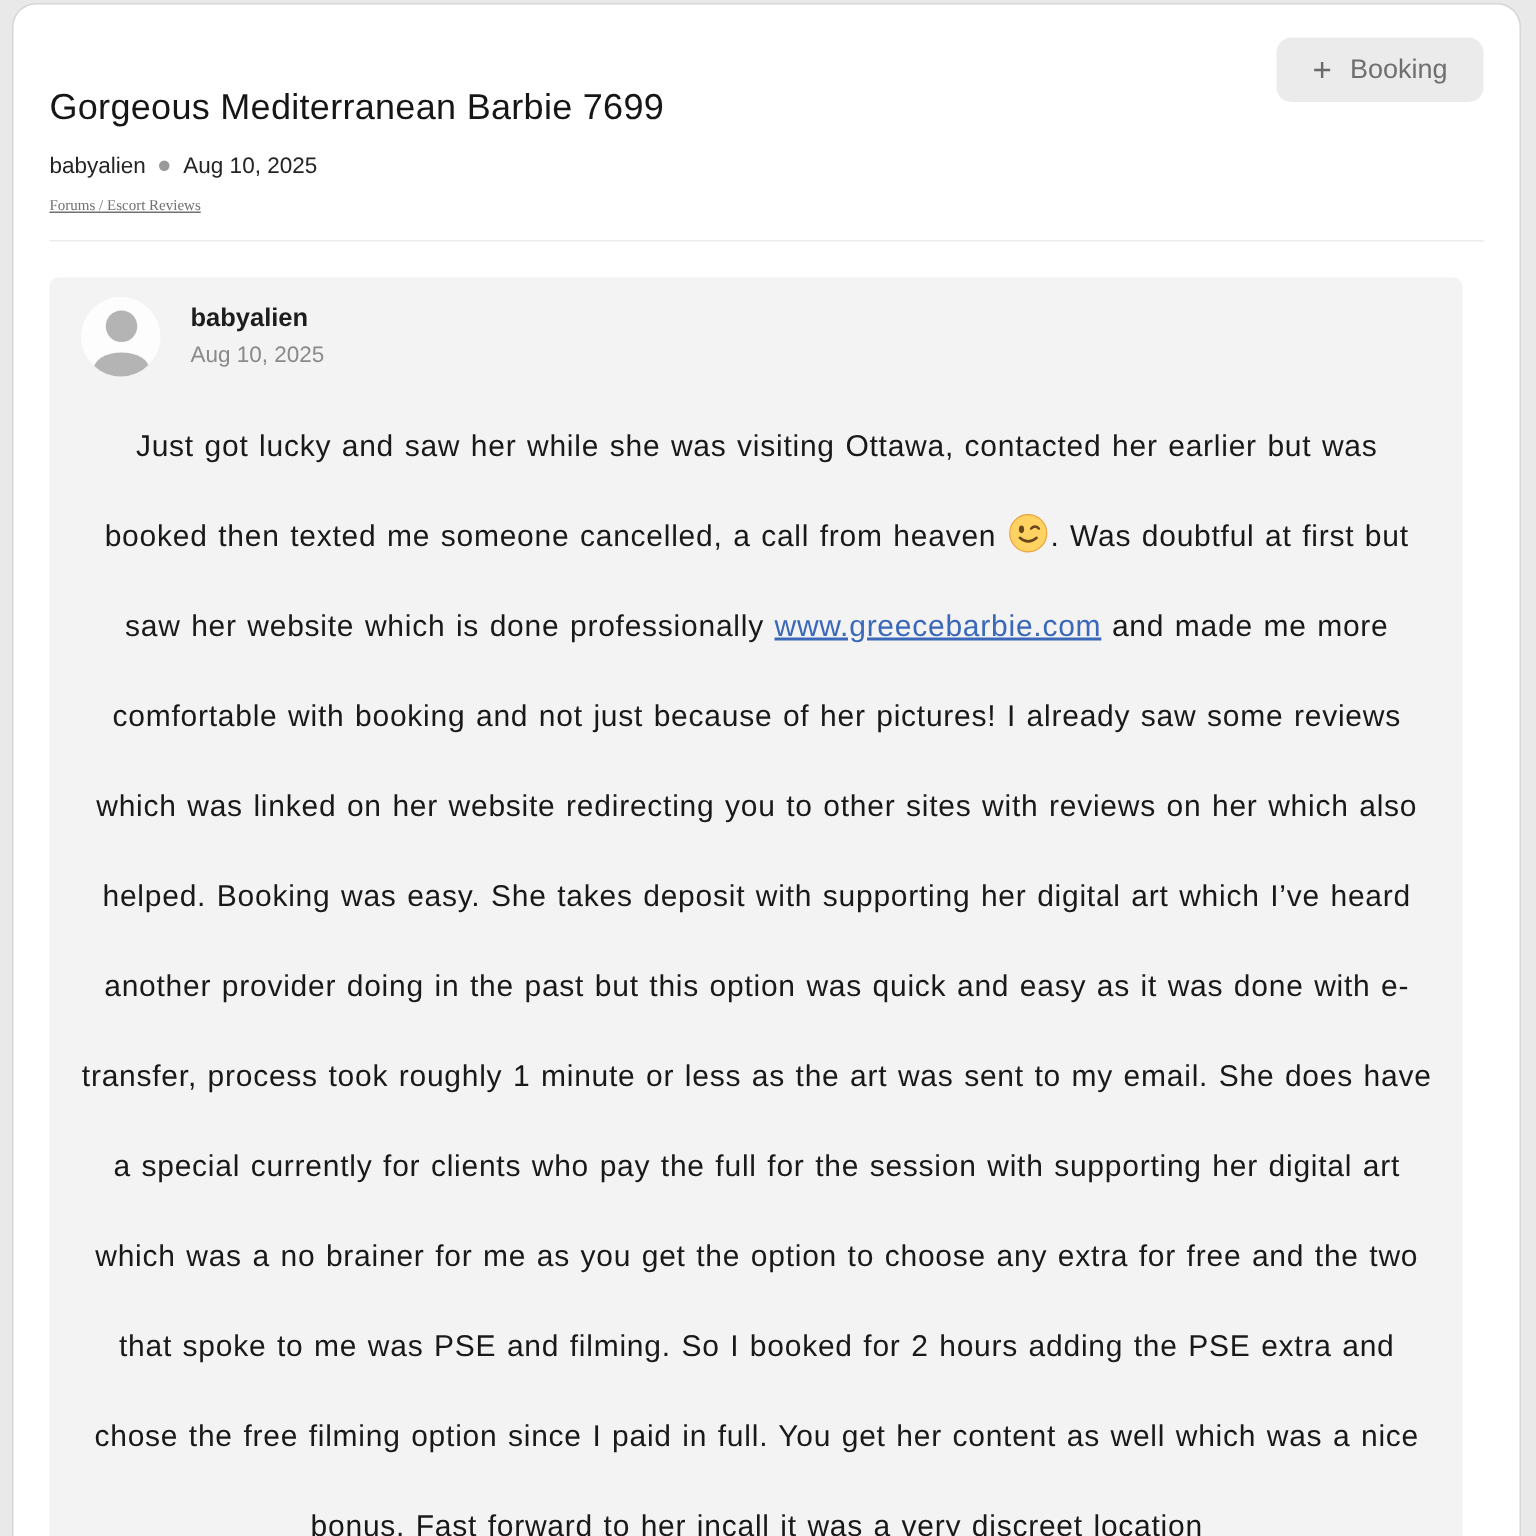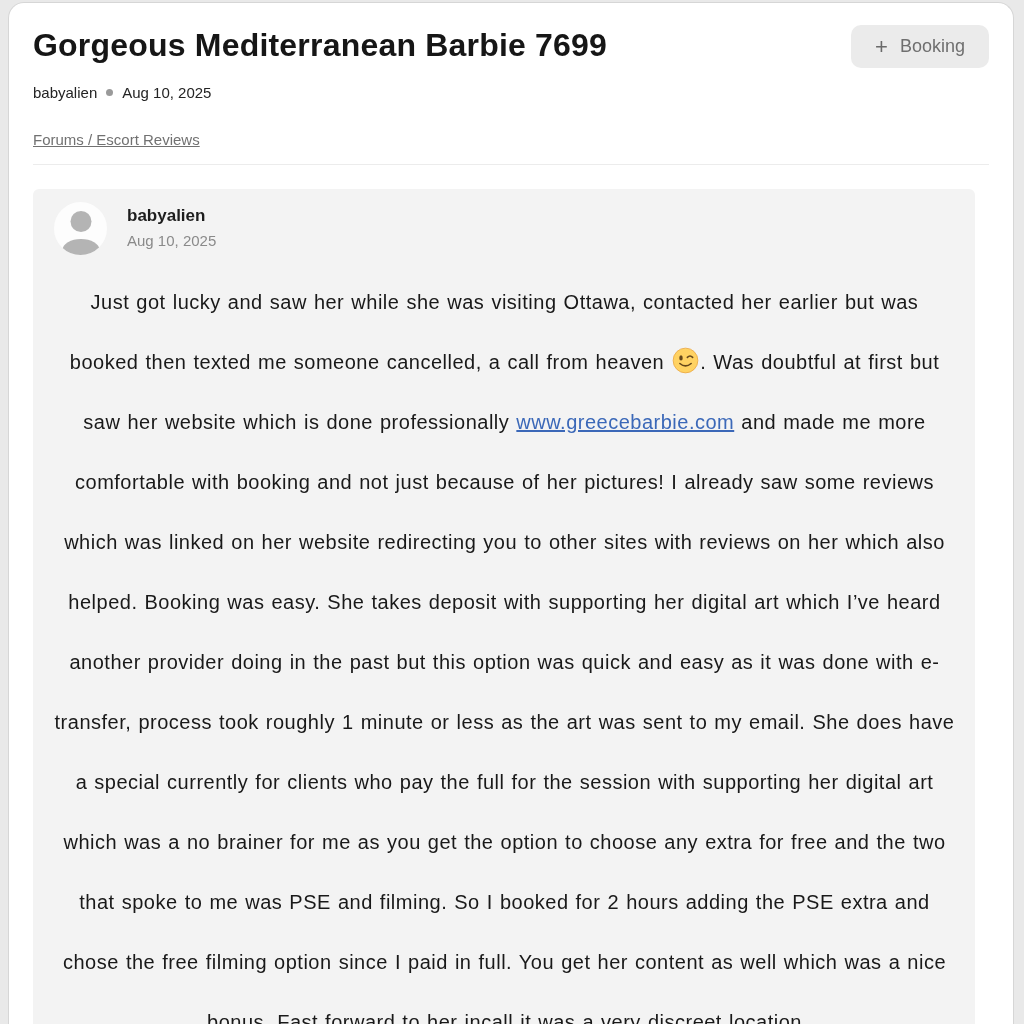--- a/index.html
+++ b/index.html
@@ -18,25 +18,26 @@
     border-bottom: none;
     border-radius: 16px 16px 0 0;
     padding: 22px 24px 0 24px;
   }
   .header-row {
     display: flex;
     justify-content: space-between;
     align-items: flex-start;
   }
   .page-title {
-    font-size: 32px;
-    font-weight: 700;
+    font-size: 24px;
+    font-weight: 400;
     color: #161616;
     letter-spacing: 0.2px;
     padding-top: 2px;
+    margin-top: 31px;
   }
   .comment-btn {
     flex: 0 0 auto;
     display: flex;
     align-items: center;
     gap: 12px;
     background: #ebebeb;
     color: #6f6f6f;
     border: none;
     border-radius: 10px;
@@ -59,25 +60,26 @@
     font-size: 15px;
     color: #242424;
   }
   .meta-dot {
     width: 7px; height: 7px;
     border-radius: 50%;
     background: #9a9a9a;
   }
   .breadcrumb {
     display: inline-block;
-    margin-top: 30px;
-    font-size: 15px;
+    margin-top: 13px;
+    font-size: 10px;
     color: #717171;
     text-decoration: underline;
     cursor: pointer;
+    font-family: Liberation Serif, serif;
   }
   .divider {
     margin-top: 15px;
     border-top: 1px solid #ececec;
   }
   .post-card {
     margin-top: 24px;
     width: calc(100% - 14px);
     background: #f3f3f3;
     border-radius: 6px;

